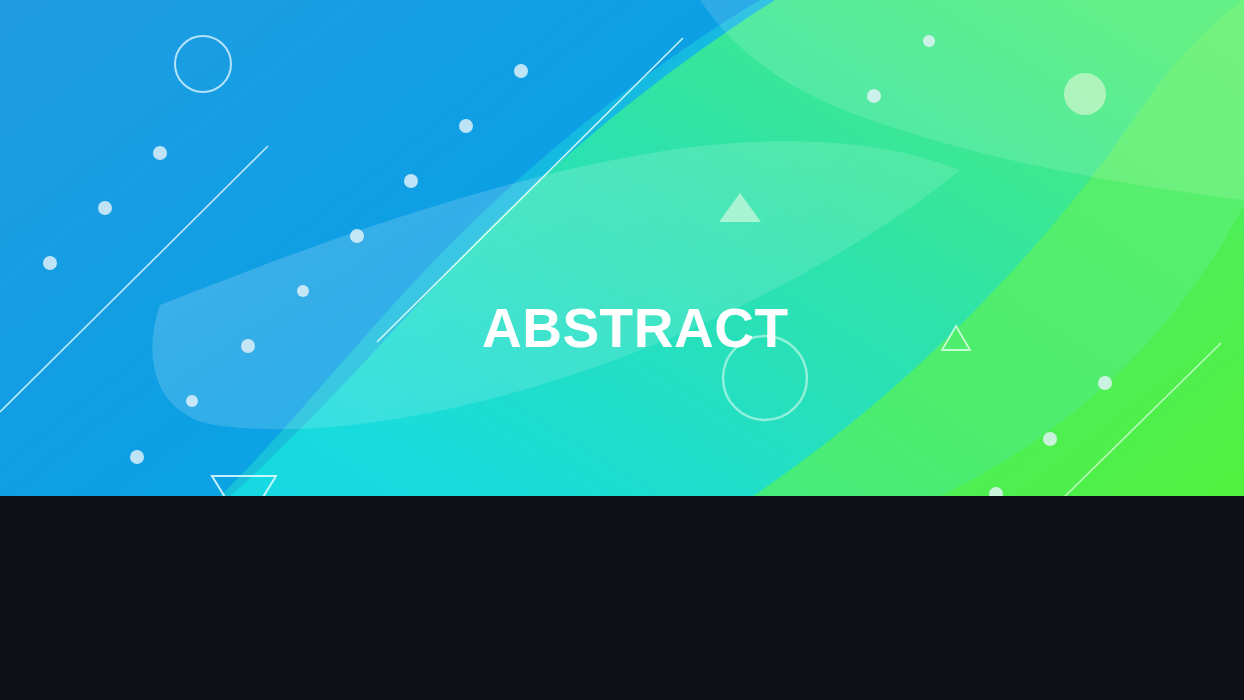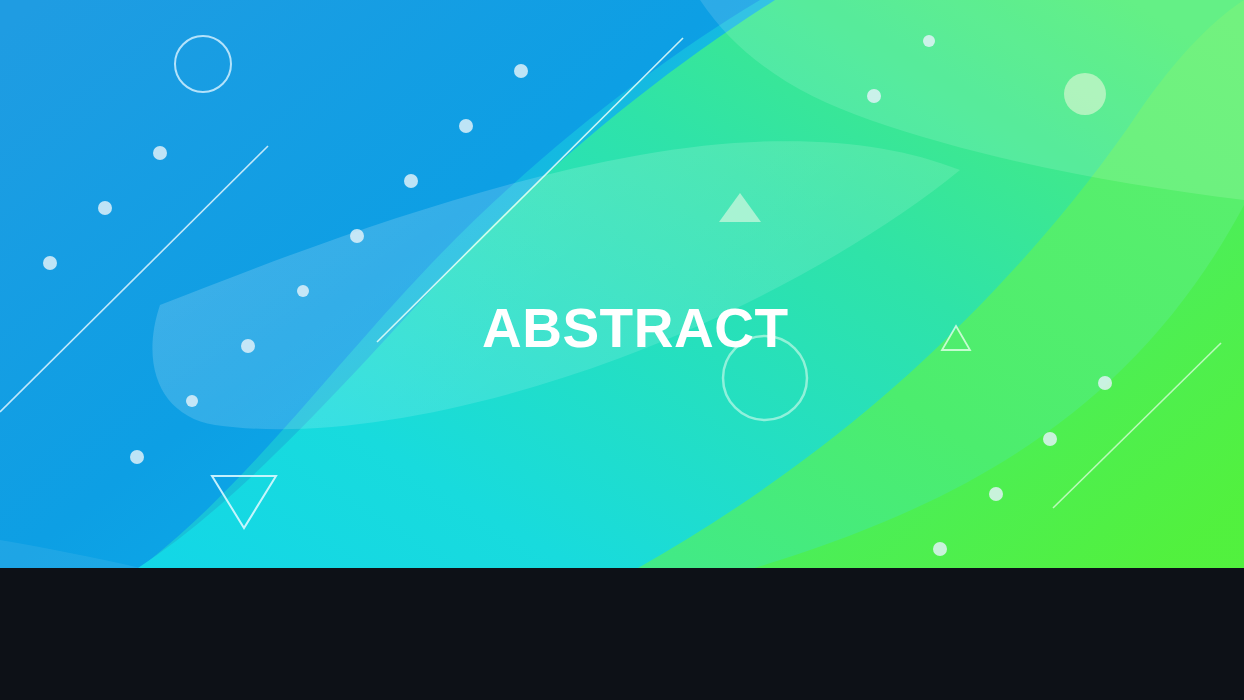--- a/index.html
+++ b/index.html
@@ -2,21 +2,21 @@
 <html><head>
 <meta charset="utf-8">
 <title>Abstract Background</title>
 <style>
   html,body{margin:0;padding:0;background:#0d1117;}
   *{box-sizing:border-box;}
 
   #stage{
     position:relative;
     width:1244px;
-    height:568px;
+    height:496px;
     overflow:hidden;
     font-family:"Liberation Sans", sans-serif;
   }
   #stage svg{display:block;width:1244px;height:700px;}
 
   .headline-wrap{
     position:absolute;
     left:0; top:0;
     width:1244px; height:700px;
     pointer-events:none;

